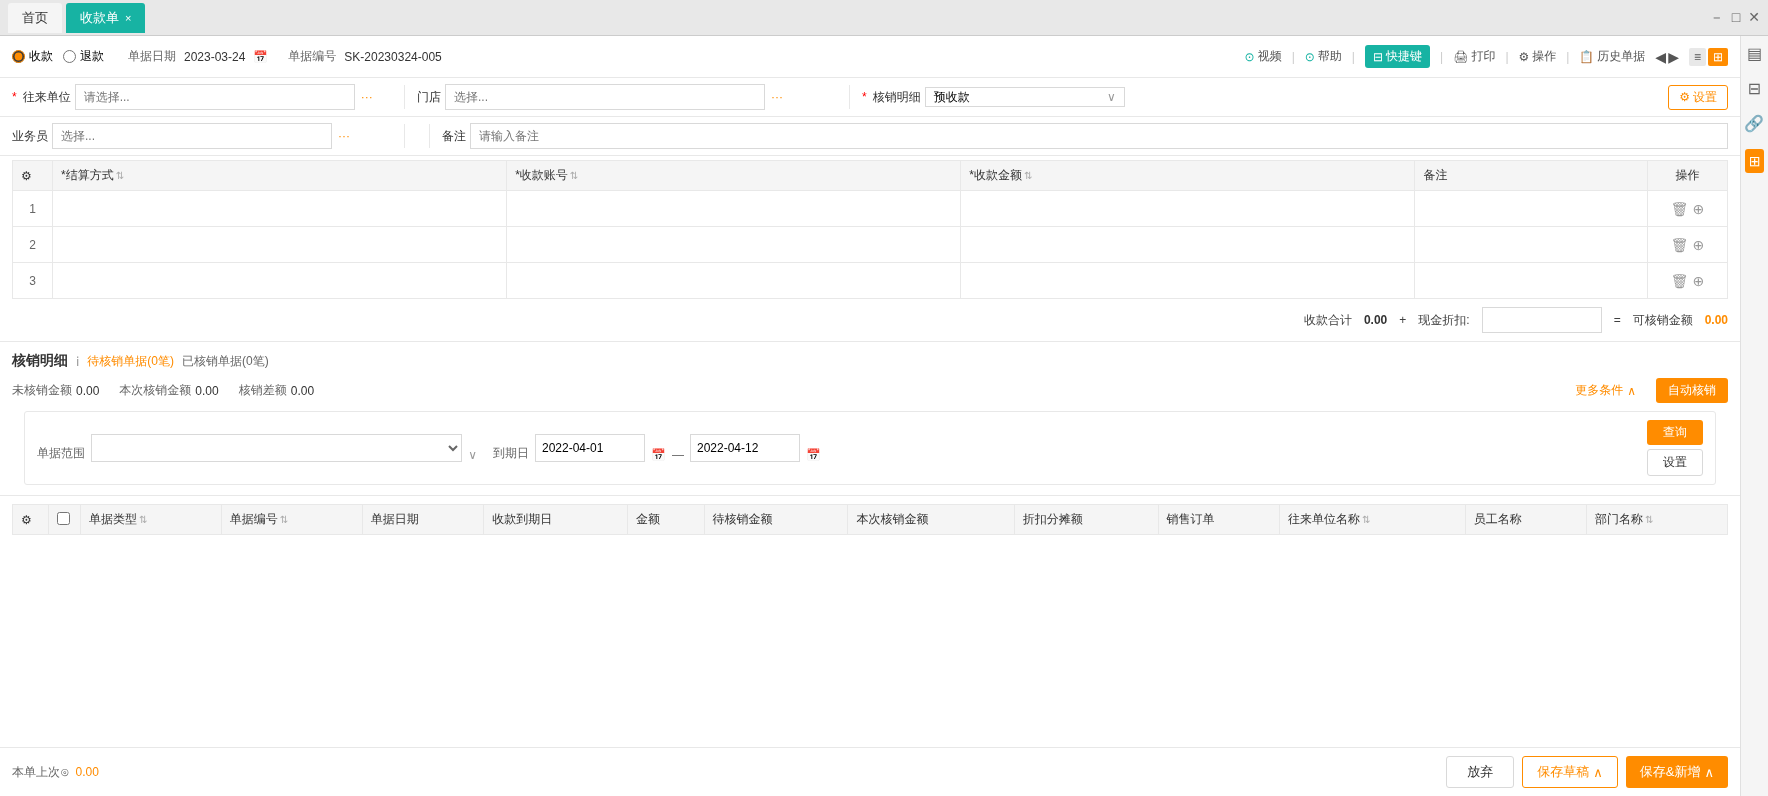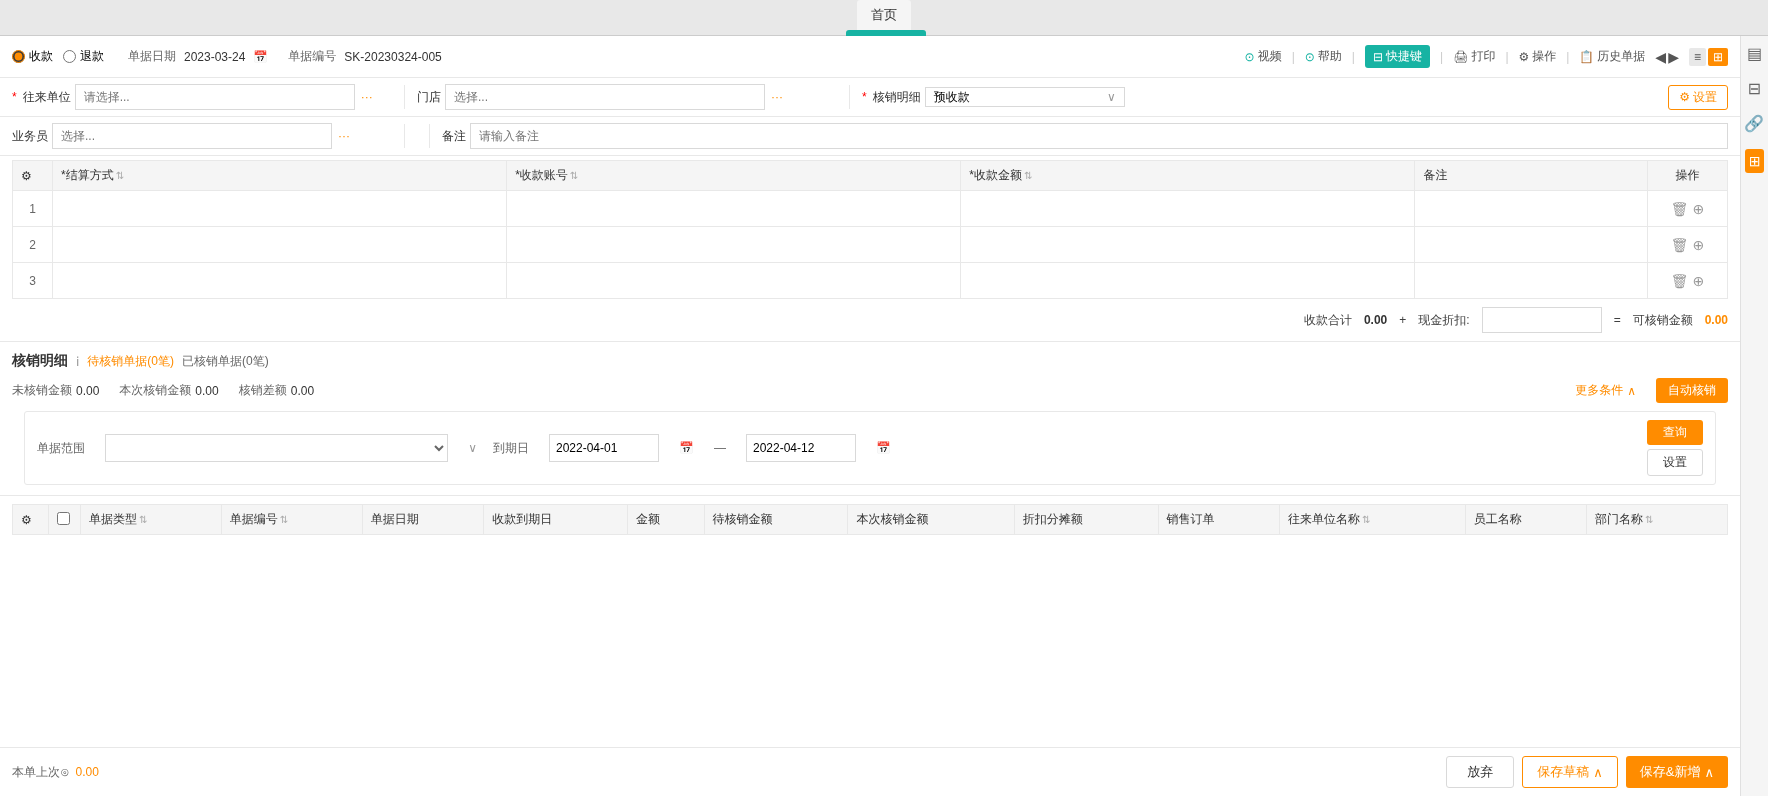--- a/index.html
+++ b/index.html
@@ -1,21 +1,21 @@
 <!DOCTYPE html>
 <html><head>
   <meta charset="utf-8">
   <style>
     * { box-sizing: border-box; margin: 0; padding: 0; }
     body { font-family: 'Microsoft YaHei', Arial, sans-serif; font-size: 12px; background: #f0f0f0; overflow: hidden; width: 1768px; height: 796px; }
 
     
     .tab-bar {
       display: flex; align-items: center; background: #e8e8e8; height: 36px;
-      border-bottom: 1px solid #ccc; padding: 0 8px; flex-direction: column;
+      border-bottom: 1px solid #ccc; padding: 0 8px;
     }
     .tab-home {
       padding: 6px 14px; background: #f5f5f5; color: #333; cursor: pointer;
       border-radius: 3px 3px 0 0; font-size: 13px;
     }
     .tab-active {
       padding: 6px 14px; background: #17b3a3; color: #fff; cursor: pointer;
       border-radius: 3px 3px 0 0; font-size: 13px; display: flex; align-items: center; gap: 6px;
     }
     .tab-close { cursor: pointer; font-size: 11px; }
@@ -125,21 +125,21 @@
       background: #ff8c00; color: #fff; border: none; padding: 4px 12px;
       border-radius: 3px; cursor: pointer; font-size: 12px;
     }
 
     
     .filter-row {
       display: flex; align-items: center; padding: 8px 0; gap: 16px;
       border: 1px solid #e8e8e8; background: #fff; margin: 0 12px; border-radius: 3px;
       padding: 8px 12px;
     }
-    .filter-group { display: flex; align-items: center; gap: 20px; flex: 1; }
+    .filter-group { display: flex; align-items: flex-end; gap: 6px; flex: 1; }
     .filter-label { color: #666; white-space: nowrap; }
     .filter-select {
       border: 1px solid #d9d9d9; padding: 3px 8px; flex: 1; height: 28px;
       font-size: 12px; outline: none; background: #fff; color: #666;
     }
     .filter-dropdown-icon { color: #999; cursor: pointer; }
     .filter-date { border: 1px solid #d9d9d9; padding: 3px 6px; height: 28px; font-size: 12px; outline: none; width: 110px; }
     .filter-dash { color: #666; }
     .filter-cal { color: #999; cursor: pointer; }
     .query-btn {

